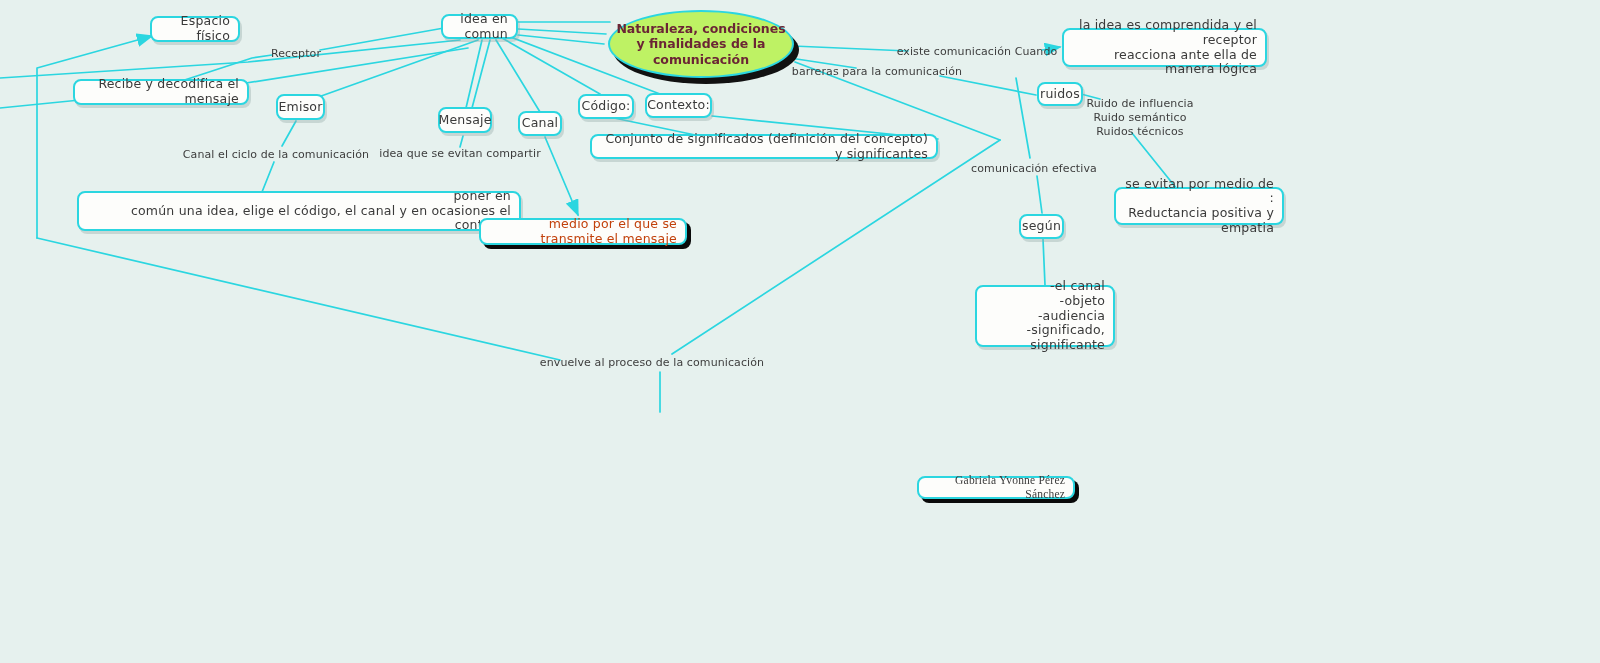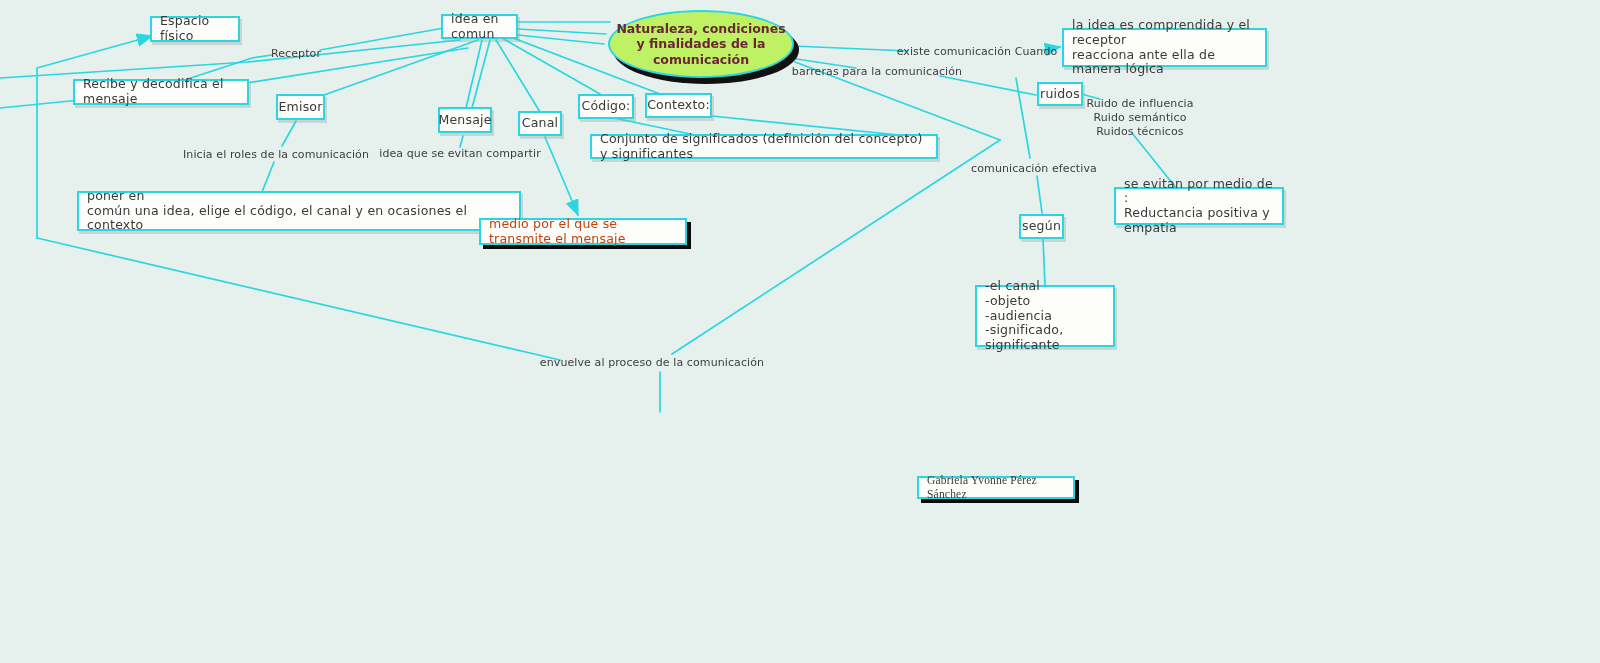--- a/index.html
+++ b/index.html
@@ -28,25 +28,25 @@
     height: 663px;
     pointer-events: none;
   }
 
   
   .node {
     position: absolute;
     box-sizing: border-box;
     background: #fdfdfb;
     border: 2px solid #2bd6e0;
-    border-radius: 0;
+    border-radius: 8px;
     color: #3a3a3a;
     font-size: 12.5px;
     line-height: 1.18;
-    text-align: left;
+    text-align: right;
     display: flex;
     align-items: center;
     justify-content: center;
     padding: 3px 8px;
     white-space: pre-line;
     letter-spacing: .2px;
     box-shadow: 2px 3px 0 rgba(150,170,168,.38);
   }
   .node.dark-shadow {
     box-shadow: 4px 4px 0 #0a0a0a;
@@ -188,21 +188,21 @@
   <div class="node" style="left:975px; top:285px; width:140px; height:62px;">-el canal
 -objeto
 -audiencia
 -significado, significante</div>
 
 
   <div class="node dark-shadow" style="left:917px; top:476px; width:158px; height:23px; font-size:11.5px; color:#3a3a3a;font-family:Liberation Serif, serif;">Gabriela Yvonne Pérez Sánchez</div>
 
   <div class="link-label center" style="left:296px; top:47px;">Receptor</div>
 
-  <div class="link-label center" style="left:276px; top:148px;">Inicia el roles de la comunicación</div>
+  <div class="link-label center" style="left:276px; top:148px;">Canal el ciclo de la comunicación</div>
 
   <div class="link-label center" style="left:460px; top:147px;">idea que se evitan compartir</div>
 
   <div class="link-label center" style="left:977px; top:45px;">existe comunicación Cuando</div>
 
   <div class="link-label center" style="left:877px; top:65px;">barreras para la comunicación</div>
 
   <div class="link-label center" style="left:1140px; top:97px;">Ruido de influencia
 Ruido semántico
 Ruidos técnicos</div>

